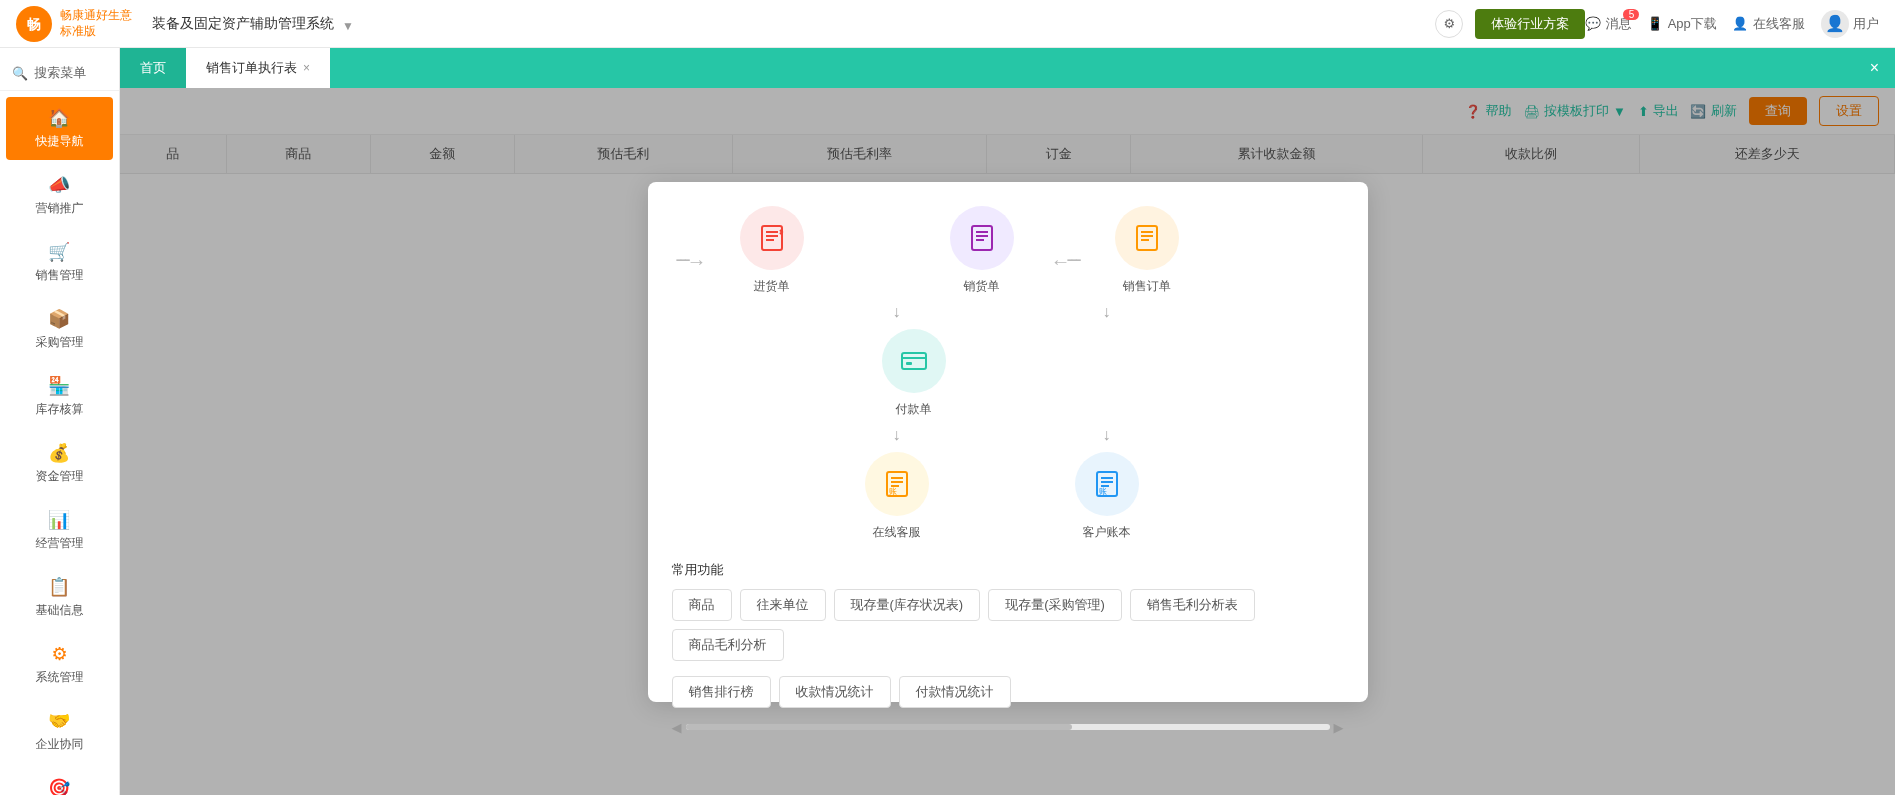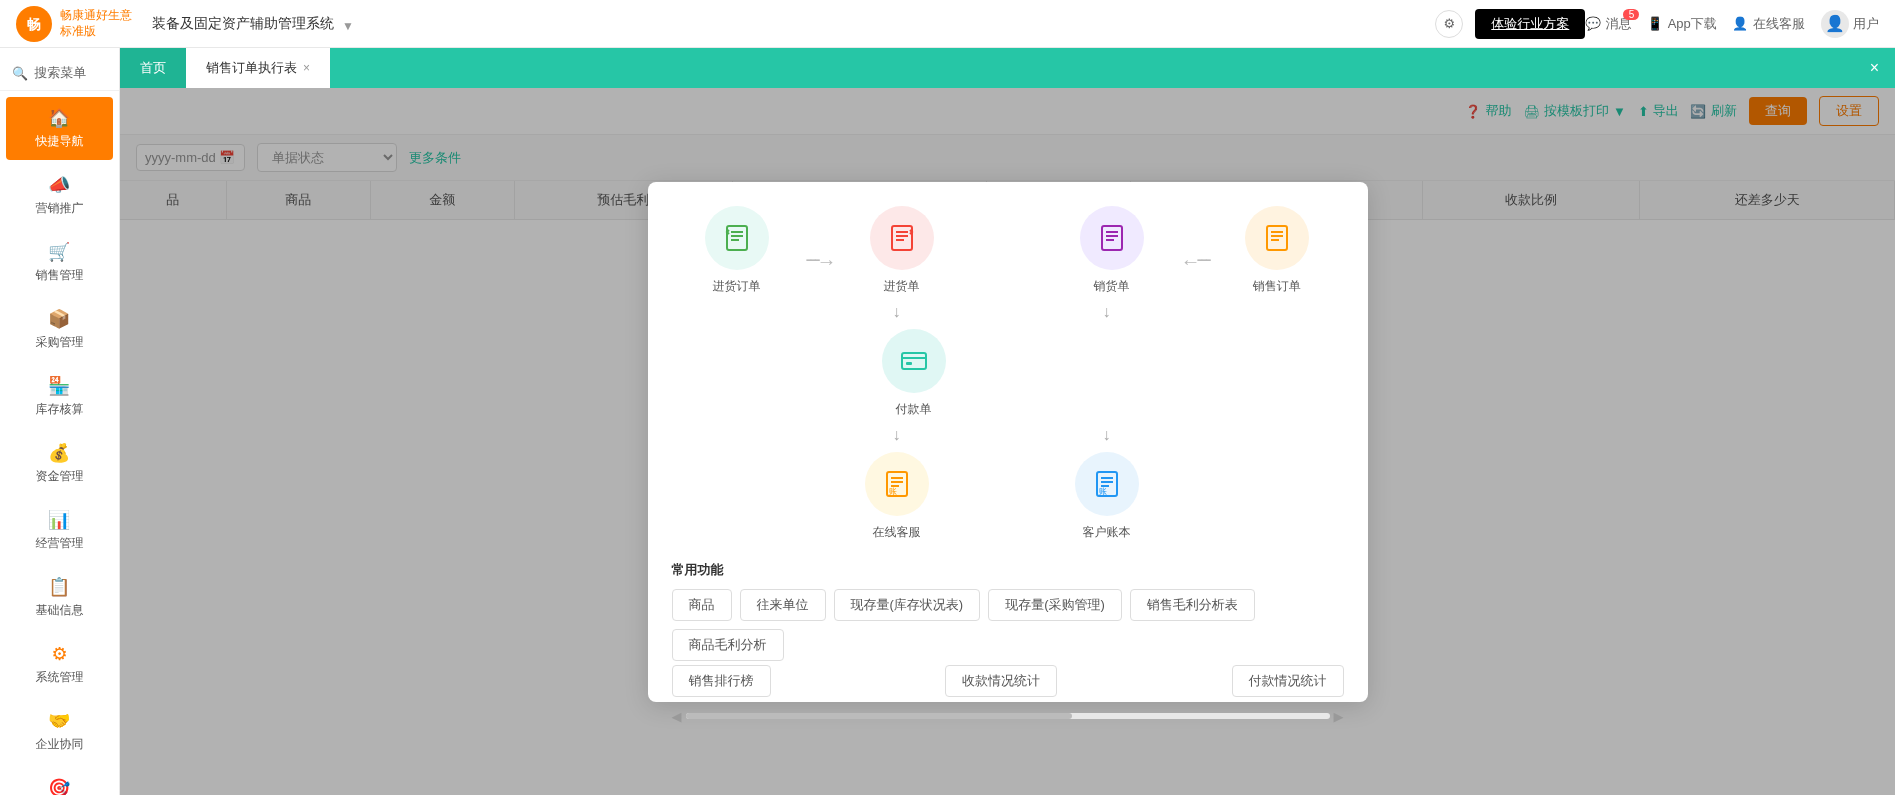--- a/index.html
+++ b/index.html
@@ -53,29 +53,28 @@
       border-radius: 50%;
       border: 1px solid #ddd;
       display: flex;
       align-items: center;
       justify-content: center;
       cursor: pointer;
       color: #666;
       margin-left: 4px;
     }
     .try-btn {
-      background: #000000;
+      background: #4d7c0f;
       color: #fff;
       border: none;
       border-radius: 4px;
       padding: 6px 16px;
       font-size: 13px;
       cursor: pointer;
       margin-left: 12px;
-      text-decoration: underline;
     }
     .header-right {
       display: flex;
       align-items: center;
       gap: 16px;
       margin-left: auto;
     }
     .header-icon-item {
       display: flex;
       align-items: center;
@@ -365,21 +364,20 @@
     .circle-blue-light { background: #e8f4fd; }
 
     
     .common-funcs {
       margin-top: 8px;
     }
     .common-funcs-title {
       font-size: 13px;
       color: #333;
       margin-bottom: 10px;
-      font-weight: bold;
     }
     .func-btns {
       display: flex;
       flex-wrap: wrap;
       gap: 8px;
     }
     .func-btn {
       border: 1px solid #ddd;
       border-radius: 4px;
       padding: 6px 16px;
@@ -554,30 +552,20 @@
           <span>导出</span>
         </div>
         <div class="toolbar-btn">
           <span>🔄</span>
           <span>刷新</span>
         </div>
         <button class="toolbar-btn-orange">查询</button>
         <button class="toolbar-btn-white">设置</button>
       </div>
 
-      <div class="filter-bar">
-        <div class="date-range">
-          <span>yyyy-mm-dd</span>
-          <span>📅</span>
-        </div>
-        <select class="filter-select">
-          <option>单据状态</option>
-        </select>
-        <span class="more-conditions">更多条件</span>
-      </div>
 
       <div class="table-container">
         <table class="data-table">
           <thead>
             <tr>
               <th>品</th>
               <th>商品</th>
               <th>金额</th>
               <th>预估毛利</th>
               <th>预估毛利率</th>
@@ -593,32 +581,20 @@
         <div class="no-data">暂无数据</div>
       </div>
 
       <div class="overlay-backdrop">
         <div class="guide-panel">
 
           <div style="display: flex; flex-direction: column; gap: 8px; margin-bottom: 20px;">
 
             <div style="display: flex; align-items: flex-end; gap: 0;">
 
-              <div class="flow-item">
-                <div class="flow-circle circle-green">
-                  <svg width="32" height="32" viewBox="0 0 32 32">
-                      <rect x="6" y="4" width="20" height="24" rx="2" fill="none" stroke="#4caf50" stroke-width="2"></rect>
-                      <line x1="10" y1="10" x2="22" y2="10" stroke="#4caf50" stroke-width="2"></line>
-                      <line x1="10" y1="14" x2="22" y2="14" stroke="#4caf50" stroke-width="2"></line>
-                      <line x1="10" y1="18" x2="18" y2="18" stroke="#4caf50" stroke-width="2"></line>
-                      <polyline points="8,8 6,10 8,12" fill="none" stroke="#4caf50" stroke-width="2"></polyline>
-                    </svg>
-                </div>
-                <span class="flow-label">进货订单</span>
-              </div>
 
               <div class="arrow-right" style="margin-bottom: 24px; padding: 0 4px;">
                 <span style="color: #bbb; font-size: 20px; letter-spacing: -4px;">- - -→</span>
               </div>
 
               <div class="flow-item">
                 <div class="flow-circle circle-red">
                   <svg width="32" height="32" viewBox="0 0 32 32">
                       <rect x="6" y="4" width="20" height="24" rx="2" fill="none" stroke="#f44336" stroke-width="2"></rect>
                       <line x1="10" y1="10" x2="22" y2="10" stroke="#f44336" stroke-width="2"></line>
@@ -736,21 +712,21 @@
           <div class="common-funcs">
             <div class="common-funcs-title">常用功能</div>
             <div class="func-btns">
               <button class="func-btn">商品</button>
               <button class="func-btn">往来单位</button>
               <button class="func-btn">现存量(库存状况表)</button>
               <button class="func-btn">现存量(采购管理)</button>
               <button class="func-btn">销售毛利分析表</button>
               <button class="func-btn">商品毛利分析</button>
             </div>
-            <div class="func-btns" style="margin-top: 4px; justify-content: space-between;">
+            <div class="func-btns" style="margin-top: 15px;">
               <button class="func-btn">销售排行榜</button>
               <button class="func-btn">收款情况统计</button>
               <button class="func-btn">付款情况统计</button>
             </div>
           </div>
 
           <div class="guide-scrollbar">
             <span style="color: #999; cursor: pointer;">◀</span>
             <div class="scrollbar-track">
               <div class="scrollbar-thumb"></div>

